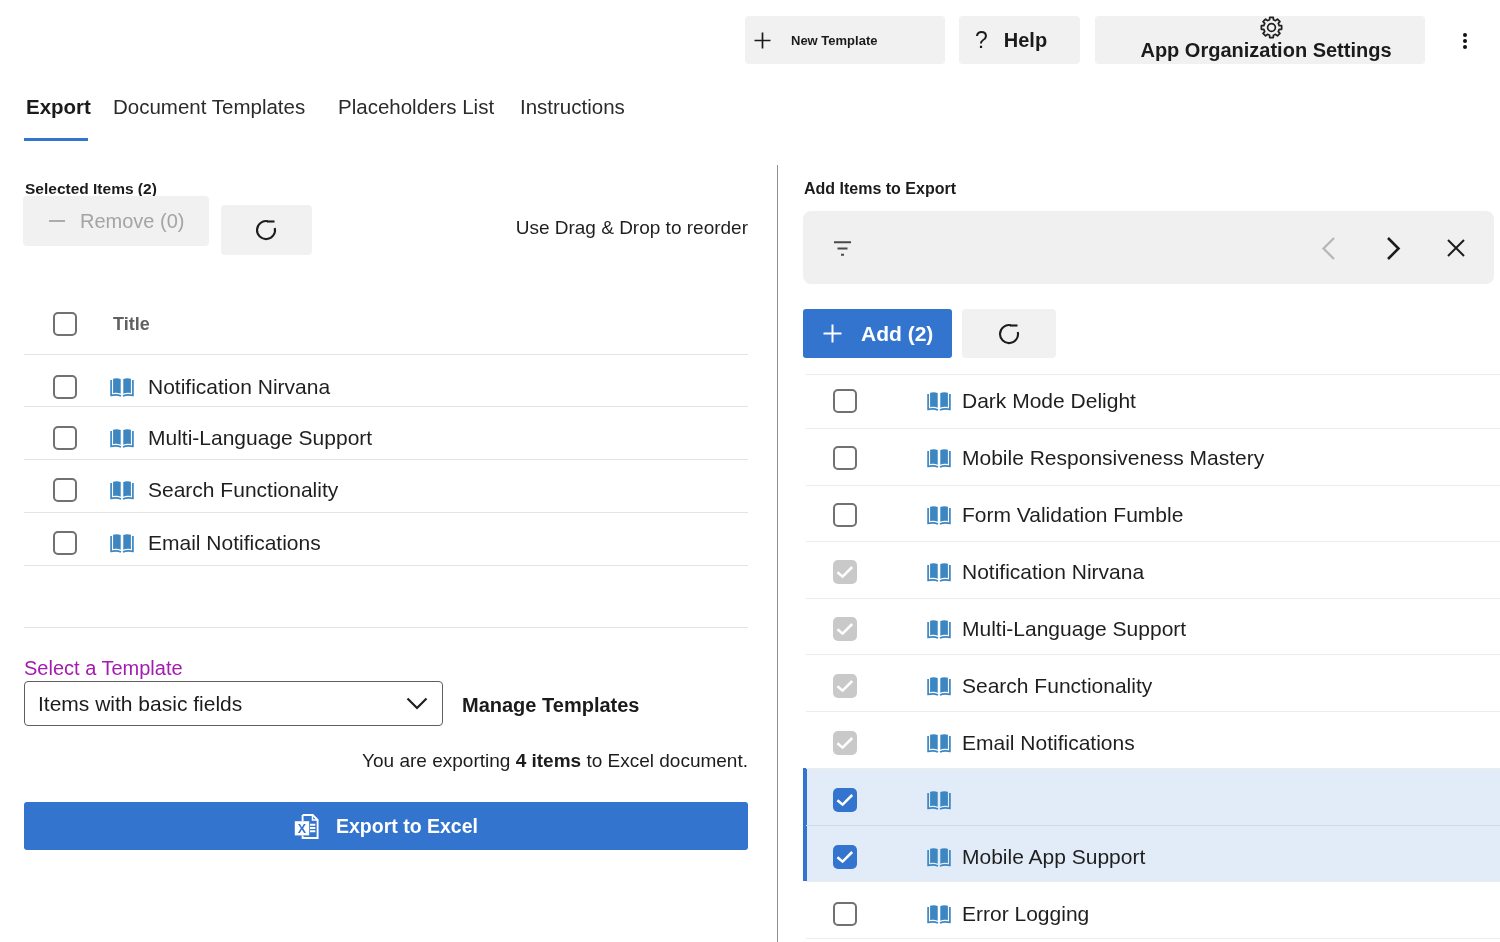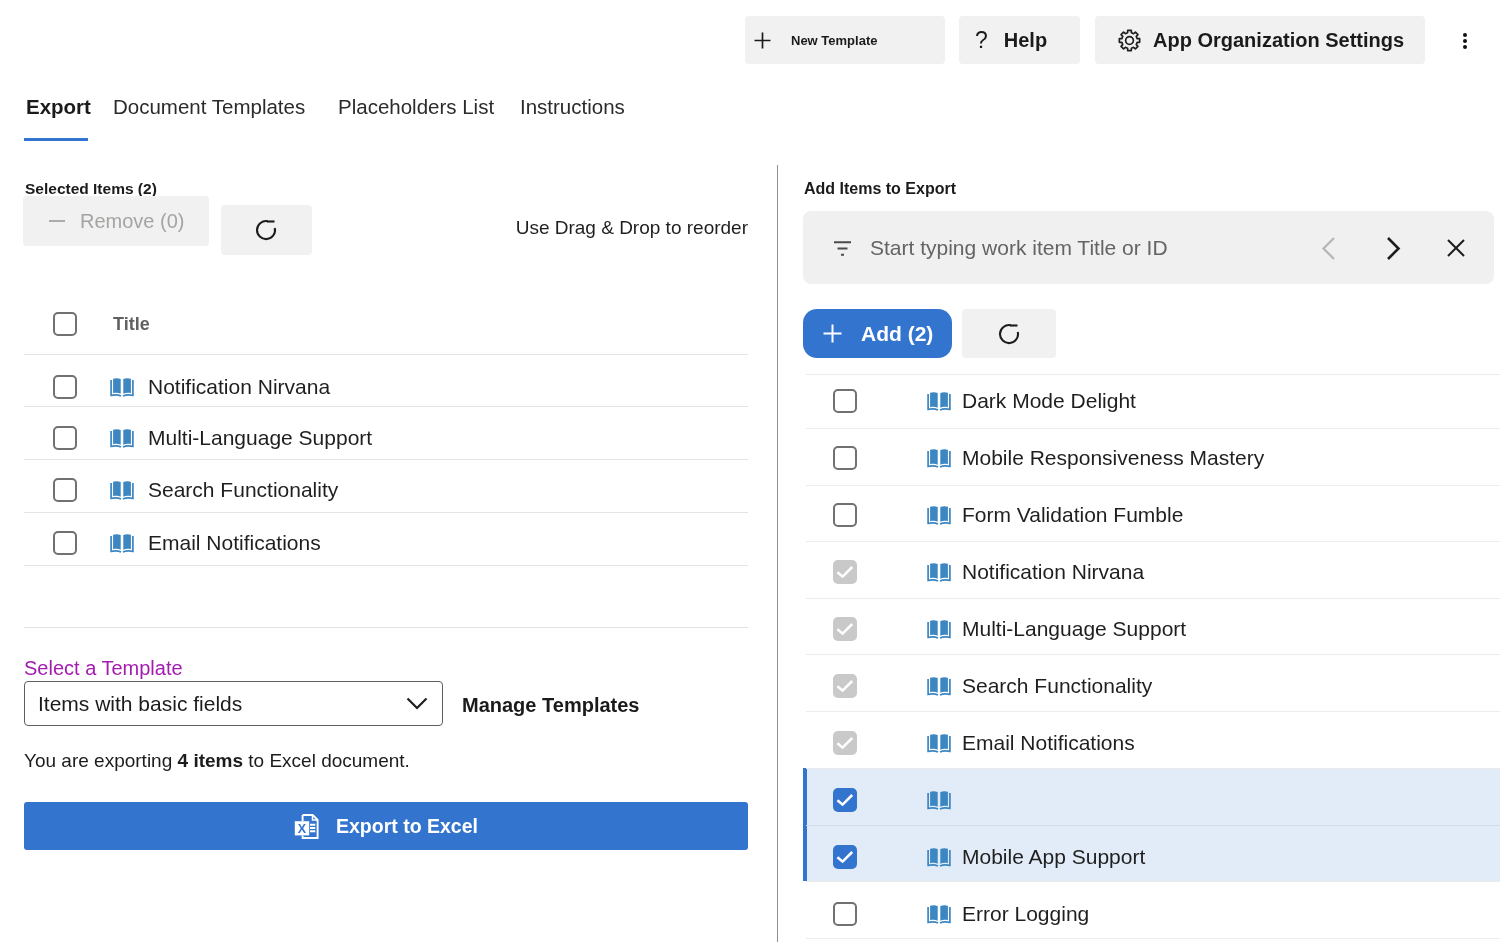--- a/index.html
+++ b/index.html
@@ -18,21 +18,21 @@
 <div class="btn" style="left:745px;top:16px;width:200px;height:48px;">
 <div style="margin-left:8px;height:19px;"><svg width="19" height="19" viewBox="0 0 19 19">
           <path d="M9.5 1.5 V17.5 M1.5 9.5 H17.5" stroke="#1b1b1b" stroke-width="1.7" fill="none"></path>
         </svg></div>
 <div style="margin-left:19px;font-size:13px;font-weight:bold;color:#1b1b1b;">New Template</div>
     </div>
 <div class="btn" style="left:959px;top:16px;width:121px;height:48px;">
 <div style="margin-left:16px;font-size:23px;color:#1b1b1b;">?</div>
 <div style="margin-left:16px;font-size:20px;font-weight:bold;color:#1b1b1b;">Help</div>
     </div>
-<div class="btn" style="left:1095px;top:16px;width:330px;height:48px;">
+<div class="btn" style="left:1095px;top:16px;width:330px;height:48px;flex-direction:column;">
 <div style="margin-left:23px;height:23px;"><svg width="23" height="23" viewBox="0 0 23 23">
           <path d="M21.64 9.71 L21.64 13.29 L19.17 13.41 L18.27 15.57 L19.94 17.41 L19.94 17.41 L17.41 19.94 L15.57 18.27 L13.41 19.17 L13.29 21.64 L13.29 21.64 L9.71 21.64 L9.59 19.17 L7.43 18.27 L5.59 19.94 L5.59 19.94 L3.06 17.41 L4.73 15.57 L3.83 13.41 L1.36 13.29 L1.36 13.29 L1.36 9.71 L3.83 9.59 L4.73 7.43 L3.06 5.59 L3.06 5.59 L5.59 3.06 L7.43 4.73 L9.59 3.83 L9.71 1.36 L9.71 1.36 L13.29 1.36 L13.41 3.83 L15.57 4.73 L17.41 3.06 L17.41 3.06 L19.94 5.59 L18.27 7.43 L19.17 9.59 L21.64 9.71 Z M11.5 7.6 A3.9 3.9 0 1 0 11.5 15.4 A3.9 3.9 0 1 0 11.5 7.6 Z" fill="none" stroke="#1f1f1f" stroke-width="1.7" stroke-linejoin="round"></path>
         </svg></div>
 <div style="margin-left:12px;font-size:20px;font-weight:bold;color:#1b1b1b;">App Organization Settings</div>
     </div>
 <div class="abs" style="left:1463.2px;top:33.0px;width:4px;height:4px;border-radius:50%;background:#111;"></div>
 <div class="abs" style="left:1463.2px;top:39.2px;width:4px;height:4px;border-radius:50%;background:#111;"></div>
 <div class="abs" style="left:1463.2px;top:45.4px;width:4px;height:4px;border-radius:50%;background:#111;"></div>
 <div class="abs" style="left:26px;top:95px;font-size:20.5px;font-weight:bold;color:#1b1b1b;">Export</div>
 <div class="abs" style="left:113px;top:95px;font-size:20.5px;color:#2b2b2b;">Document Templates</div>
@@ -88,50 +88,49 @@
 </svg>
 <div class="rowtext" style="left:148px;top:531px;line-height:24px;">Email Notifications</div>
 <div class="line" style="left:24px;top:627px;width:724px;background:#e3e3e3;"></div>
 <div class="abs" style="left:24px;top:657px;font-size:20px;color:#a21caf;">Select a Template</div>
 <div class="abs" style="left:24px;top:681px;width:419px;height:45px;border:1.2px solid #5f5f5f;border-radius:4px;"></div>
 <div class="abs" style="left:38px;top:692px;font-size:21px;color:#1c1c1c;">Items with basic fields</div>
 <svg class="abs" style="left:406px;top:697px" width="22" height="13" viewBox="0 0 22 13">
       <path d="M1.5 1.5 L11 11 L20.5 1.5" stroke="#1f1f1f" stroke-width="2.2" fill="none"></path>
     </svg>
 <div class="abs" style="left:462px;top:694px;font-size:20px;font-weight:bold;color:#1b1b1b;">Manage Templates</div>
-<div class="abs" style="left:24px;top:750px;width:724px;text-align:left;font-size:19px;color:#1c1c1c;">You are exporting <b>4 items</b> to Excel document.</div>
+<div class="abs" style="left:24px;top:750px;width:724px;text-align:right;font-size:19px;color:#1c1c1c;">You are exporting <b>4 items</b> to Excel document.</div>
 <div class="abs" style="left:24px;top:802px;width:724px;height:48px;background:#3374ce;border-radius:3px;display:flex;align-items:center;justify-content:center;">
 <div style="height:27px;"><svg width="27" height="27" viewBox="0 0 27 27">
 <g stroke="#fff" fill="none" stroke-width="1.9">
 <path d="M8.6 2.0 H18.7 L23.6 6.9 V25.0 H8.6 V22.6 M8.6 8.0 V2.0"></path>
 <path d="M18.5 2.2 V7.1 H23.4" stroke-width="1.5"></path>
 <path d="M16.0 11.7 H21.3 M16.0 15.0 H21.3 M16.0 18.3 H21.3" stroke-width="2"></path>
 </g>
 <rect x="0.8" y="8.2" width="14.4" height="14.2" fill="#fff"></rect>
 <text x="8.0" y="19.8" font-size="12.5" font-weight="bold" fill="#3374ce" text-anchor="middle" font-family="Liberation Sans">X</text>
 </svg></div>
 <div style="margin-left:15px;font-size:19.5px;font-weight:bold;color:#fff;">Export to Excel</div>
     </div>
 <div class="abs" style="left:777px;top:165px;width:1px;height:777px;background:#909090;"></div>
 <div class="abs" style="left:804px;top:180px;font-size:16px;font-weight:bold;color:#1b1b1b;">Add Items to Export</div>
 <div class="abs" style="left:803px;top:211px;width:691px;height:73px;background:#f0f0f0;border-radius:8px;"></div>
 <svg class="abs" style="left:833px;top:239px" width="19" height="19" viewBox="0 0 19 19">
 <path d="M1 3.2 H18 M4.5 9.5 H14.5 M8 15.8 H11" stroke="#4a4a4a" stroke-width="2" fill="none"></path>
     </svg>
-<div class="abs" style="left:870px;top:236px;font-size:21px;color:#646464;">Start typing work item Title or ID</div>
 <svg class="abs" style="left:1321px;top:236px" width="15" height="25" viewBox="0 0 15 25">
       <path d="M13 2 L2.5 12.5 L13 23" stroke="#b9b7b5" stroke-width="2.3" fill="none"></path>
     </svg>
 <svg class="abs" style="left:1386px;top:236px" width="15" height="25" viewBox="0 0 15 25">
       <path d="M2 2 L12.5 12.5 L2 23" stroke="#1d1d1b" stroke-width="2.6" fill="none"></path>
     </svg>
 <svg class="abs" style="left:1446px;top:238px" width="20" height="20" viewBox="0 0 20 20">
       <path d="M2 2 L18 18 M18 2 L2 18" stroke="#1d1d1b" stroke-width="2" fill="none"></path>
     </svg>
-<div class="abs" style="left:803px;top:309px;width:149px;height:49px;background:#3374ce;border-radius:14px;display:flex;align-items:center;">
+<div class="abs" style="left:803px;top:309px;width:149px;height:49px;background:#3374ce;border-radius:3px;display:flex;align-items:center;">
 <div style="margin-left:19px;height:21px;"><svg width="21" height="21" viewBox="0 0 21 21">
           <path d="M10.5 1.5 V19.5 M1.5 10.5 H19.5" stroke="#fff" stroke-width="2" fill="none"></path>
         </svg></div>
 <div style="margin-left:18px;font-size:21px;font-weight:bold;color:#fff;">Add (2)</div>
     </div>
 <div class="btn" style="left:962px;top:309px;width:94px;height:49px;"></div>
 <svg style="position:absolute;left:998px;top:322.5px" width="22" height="22" viewBox="0 0 22 22">
 <path d="M12.8 2.25 A9 9 0 1 0 19.75 8.9" stroke="#1c1c1c" stroke-width="2.1" fill="none"></path>
 <path d="M12.0 2.5 H19.5" stroke="#1c1c1c" stroke-width="2.1" fill="none"></path>
 </svg>

